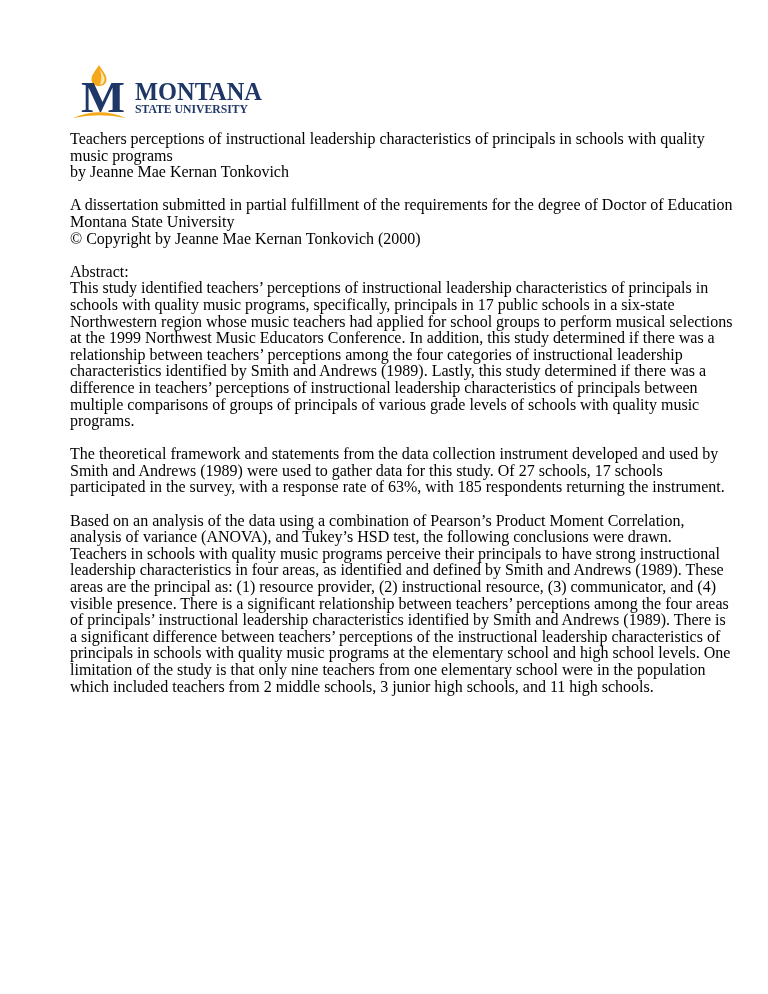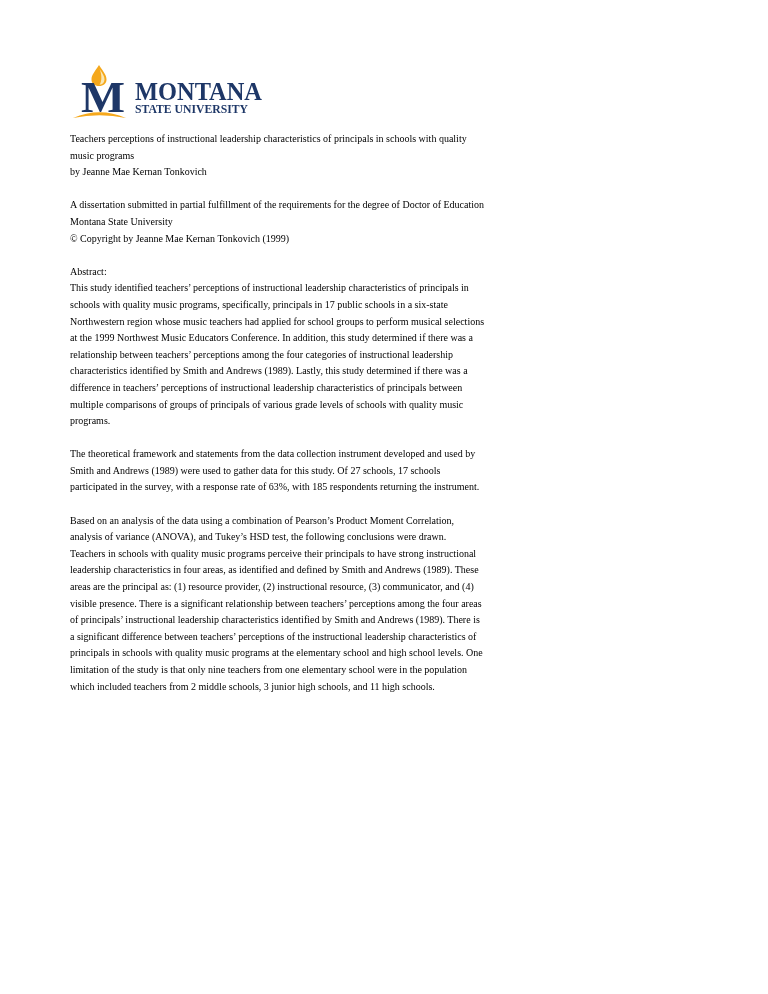--- a/index.html
+++ b/index.html
@@ -19,21 +19,21 @@
     width: 192px;
     height: 58px;
   }
   .content {
     position: absolute;
     left: 70px;
     top: 131px;
     width: 640px;
   }
   .para {
-    font-size: 10px;
+    font-size: 16px;
     line-height: 16.6px;
     white-space: pre;
     margin: 0 0 16.6px 0;
   }
 </style>
 </head>
 <body>
 
 <div class="page">
 
@@ -49,21 +49,21 @@
     <text x="65" y="36" font-family="Liberation Serif, serif" font-weight="bold" font-size="26" fill="#1e3767" textLength="127" lengthAdjust="spacingAndGlyphs">MONTANA</text>
     <text x="65" y="48.5" font-family="Liberation Serif, serif" font-weight="bold" font-size="13" fill="#1e3767" textLength="113" lengthAdjust="spacingAndGlyphs">STATE UNIVERSITY</text>
   </svg>
 
   <div class="content">
     <div class="para">Teachers perceptions of instructional leadership characteristics of principals in schools with quality
 music programs
 by Jeanne Mae Kernan Tonkovich</div>
     <div class="para">A dissertation submitted in partial fulfillment of the requirements for the degree of Doctor of Education
 Montana State University
-© Copyright by Jeanne Mae Kernan Tonkovich (1999)</div>
+© Copyright by Jeanne Mae Kernan Tonkovich (2000)</div>
     <div class="para">Abstract:
 This study identified teachers’ perceptions of instructional leadership characteristics of principals in
 schools with quality music programs, specifically, principals in 17 public schools in a six-state
 Northwestern region whose music teachers had applied for school groups to perform musical selections
 at the 1999 Northwest Music Educators Conference. In addition, this study determined if there was a
 relationship between teachers’ perceptions among the four categories of instructional leadership
 characteristics identified by Smith and Andrews (1989). Lastly, this study determined if there was a
 difference in teachers’ perceptions of instructional leadership characteristics of principals between
 multiple comparisons of groups of principals of various grade levels of schools with quality music
 programs.</div>

